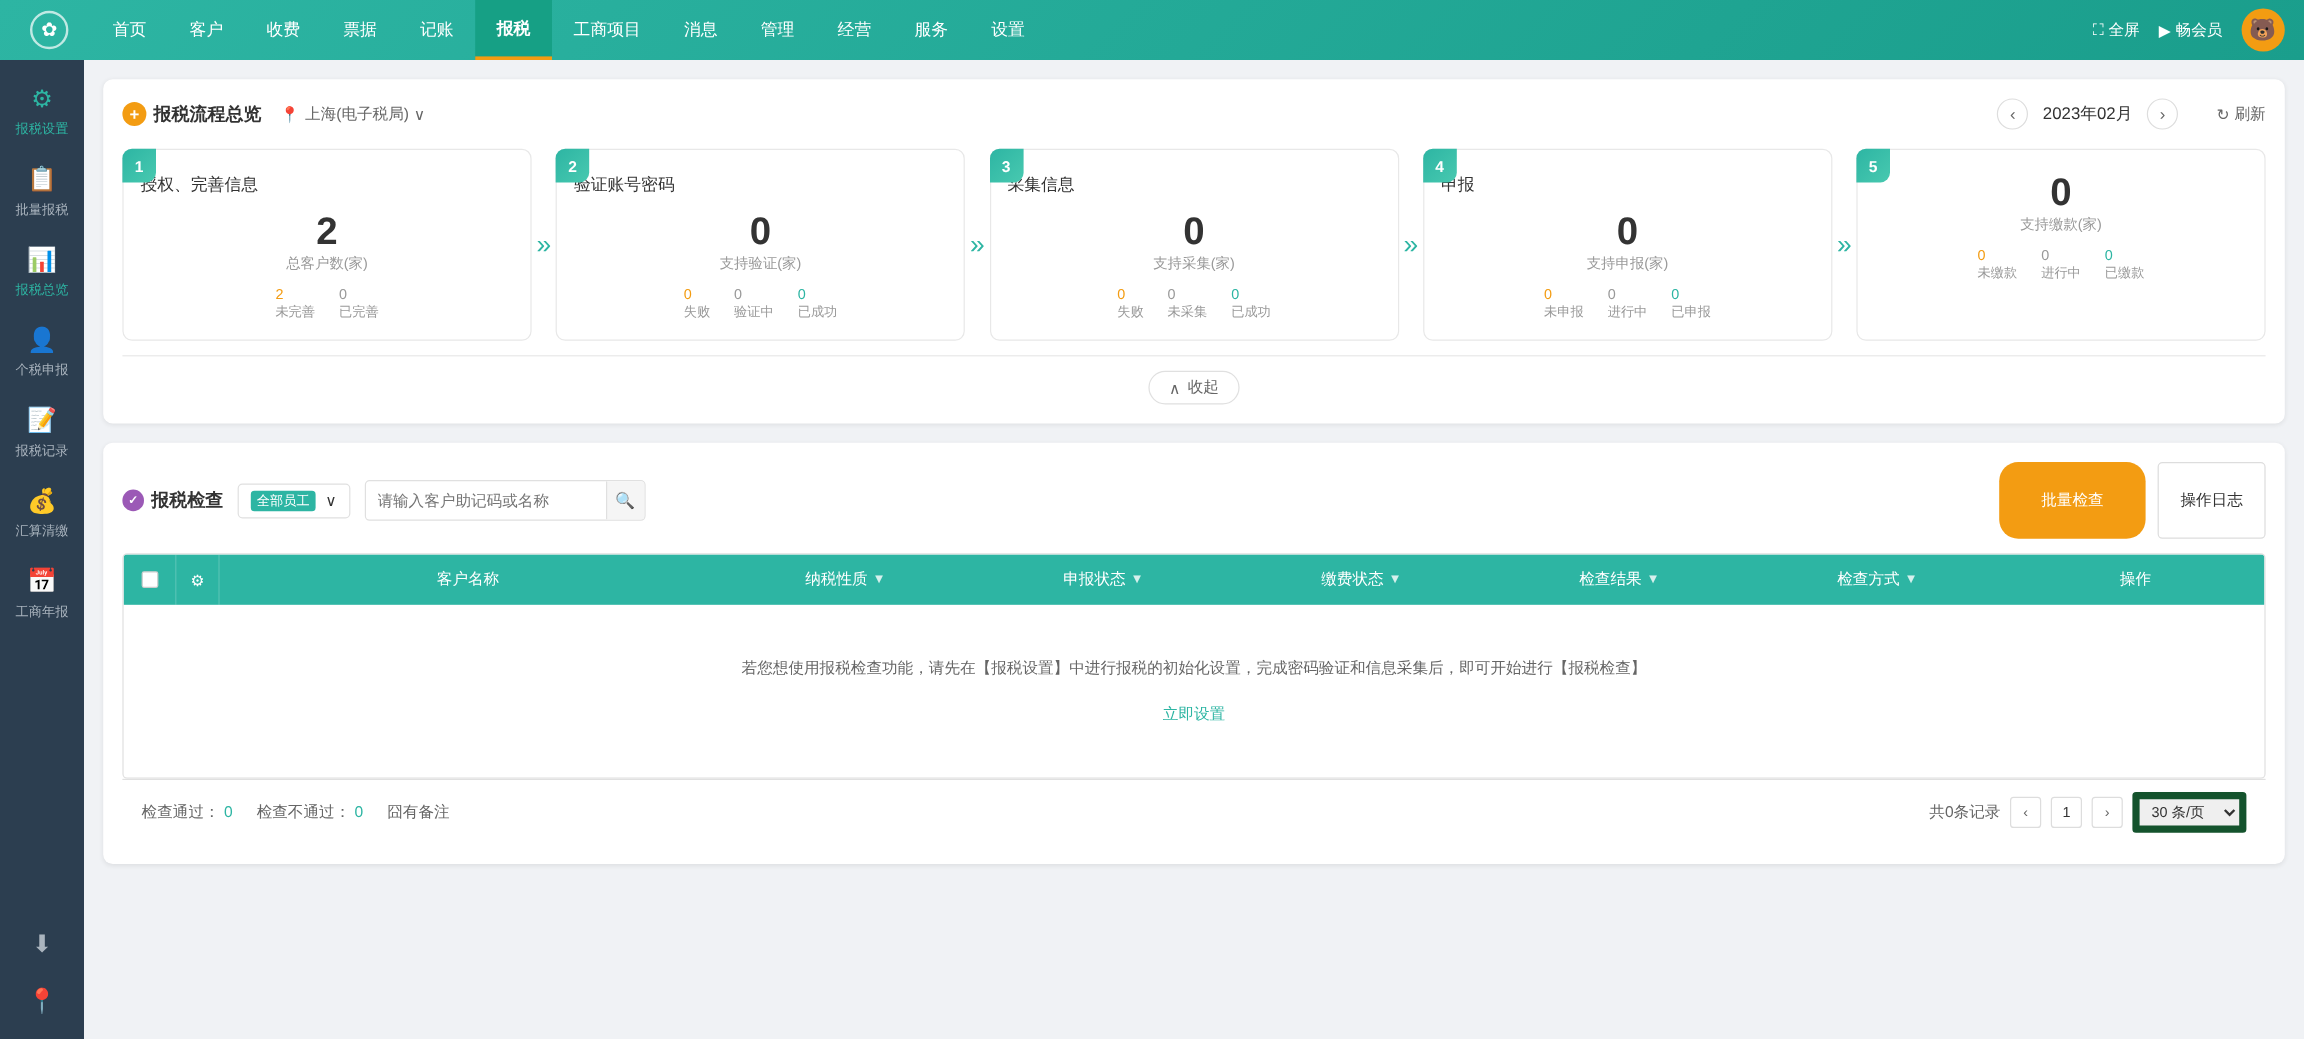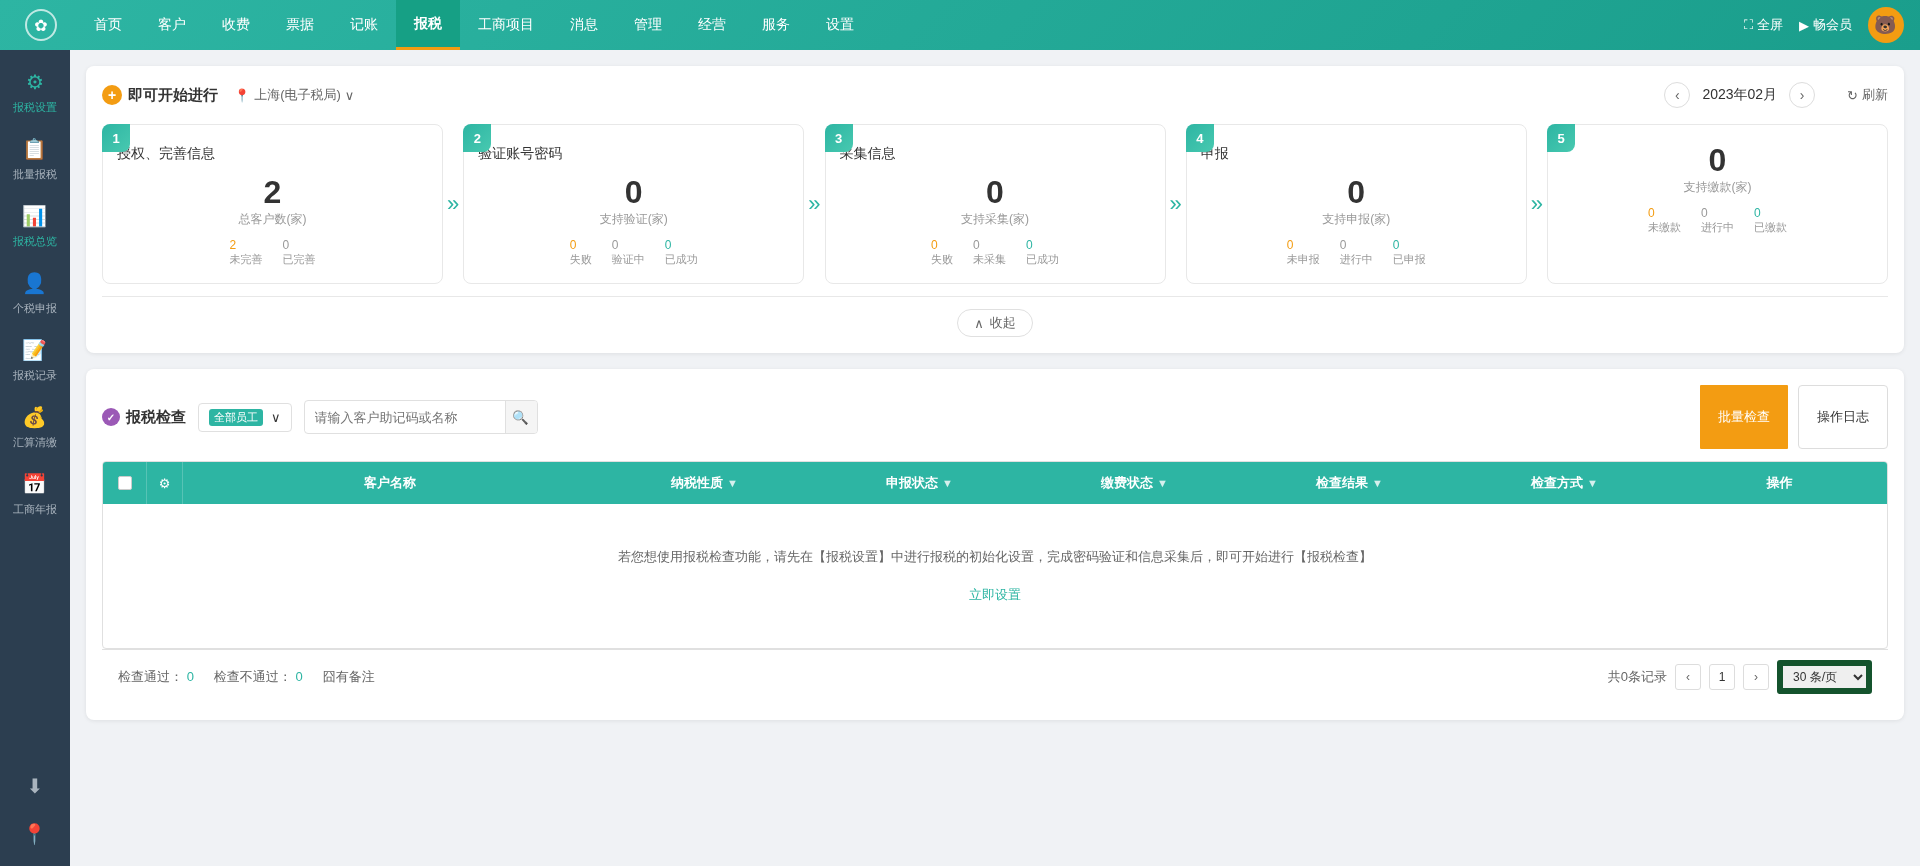--- a/index.html
+++ b/index.html
@@ -364,22 +364,22 @@
     }
     .check-right {
       margin-left: auto;
       display: flex;
       gap: 10px;
     }
     .btn-primary {
       background: #f39c12;
       color: white;
       border: none;
-      border-radius: 1px;
-      padding: 7px 18px;
+      border-radius: 16px;
+      padding: 7px 35px;
       cursor: pointer;
       font-size: 13px;
     }
     .btn-outline {
       background: white;
       color: #333;
       border: 1px solid #ddd;
       border-radius: 4px;
       padding: 22px 18px;
       cursor: pointer;
@@ -416,21 +416,20 @@
     }
     .th {
       flex: 1;
       padding: 12px 8px;
       text-align: left;
       display: flex;
       align-items: center;
       justify-content: center;
       gap: 4px;
       white-space: nowrap;
-      font-weight: bold;
     }
     .th.wide { flex: 2; }
     .th-filter { font-size: 11px; color: rgba(255,255,255,0.8); }
 
     .table-empty {
       padding: 40px;
       text-align: center;
       color: #666;
       font-size: 13px;
       line-height: 2;
@@ -583,21 +582,21 @@
     </div>
   </div>
 
   <div class="content">
 
     <div class="panel">
 
       <div class="overview-header">
         <div class="overview-title">
           <div class="title-icon">+</div>
-          <span>即可开始进行</span>
+          <span>报税流程总览</span>
         </div>
         <div class="location-tag">
           <span>📍</span>
           <span>上海(电子税局)</span>
           <span>∨</span>
         </div>
 
         <div class="month-nav">
           <div class="month-nav-btn">‹</div>
           <span>2023年02月</span>

